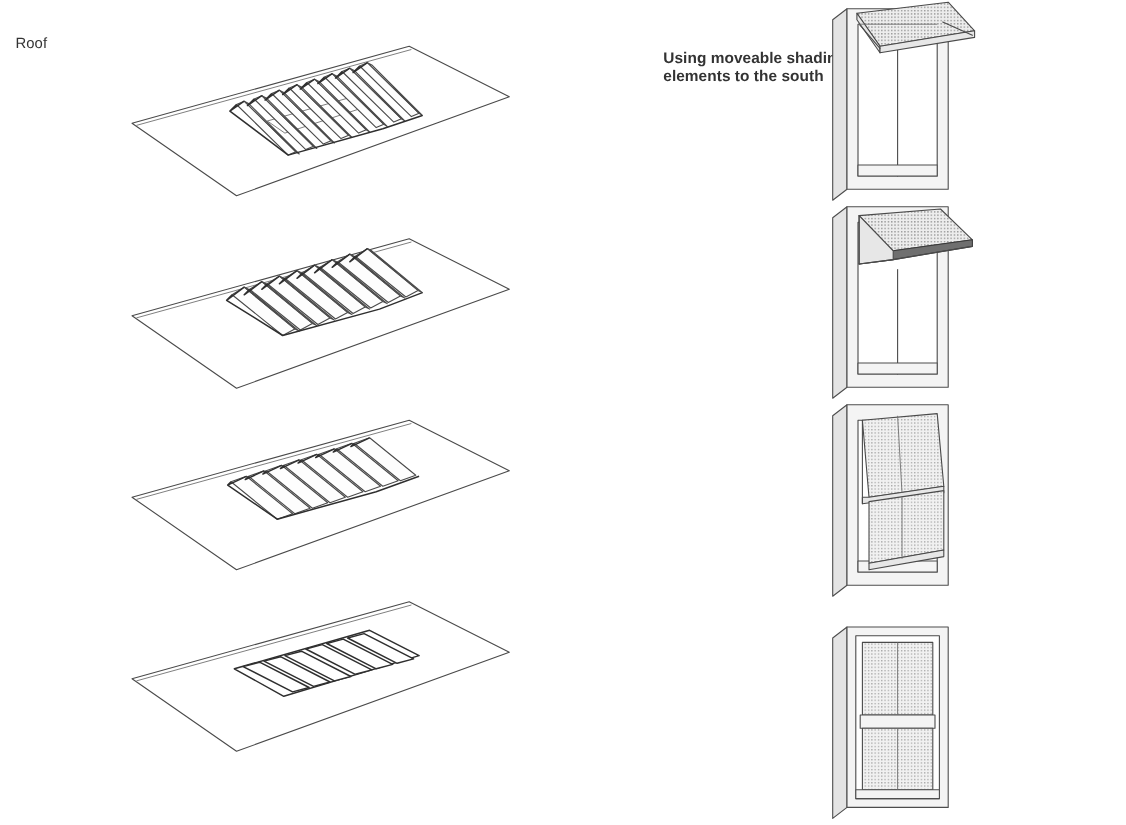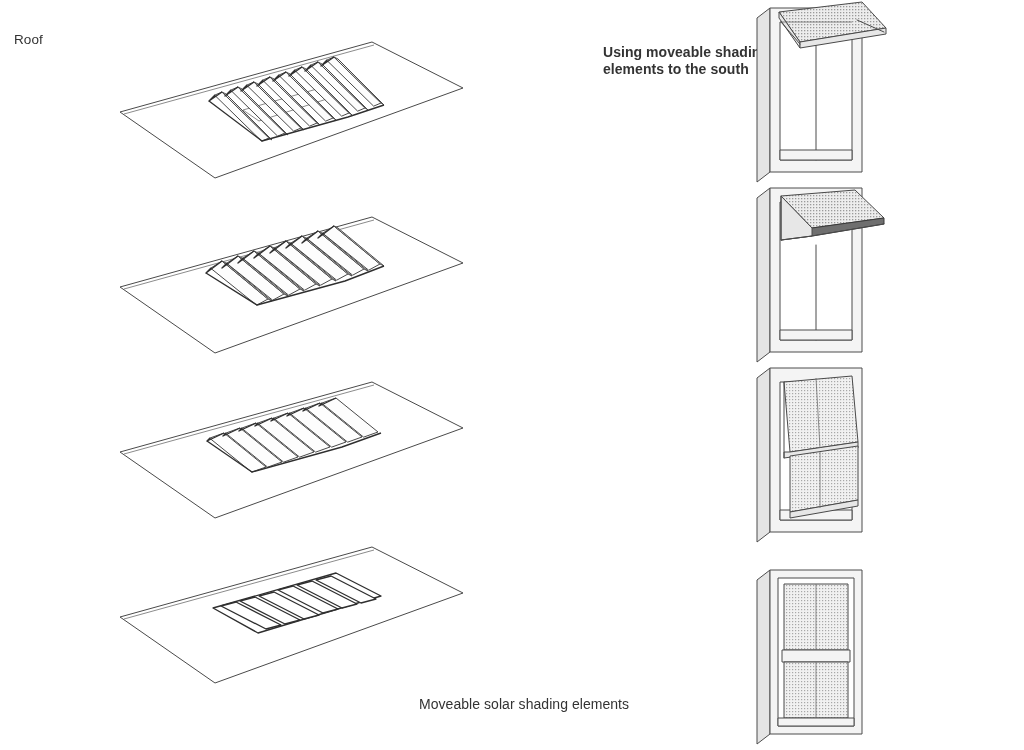--- a/index.html
+++ b/index.html
@@ -121,21 +121,20 @@
 </head>
 <body>
 
 <div class="stage">
 
   <div class="label" id="roof-label">Roof</div>
 
   <div class="label" id="south-label">Using moveable shading
 elements to the south</div>
 
-  <div class="label" id="caption-label">Moveable solar shading elements</div>
 
   <svg class="draw" viewBox="0 0 1024 750" xmlns="http://www.w3.org/2000/svg">
     <defs>
       <pattern id="mesh" width="3" height="3" patternUnits="userSpaceOnUse">
         <rect width="3" height="3" fill="#ededed"></rect>
         <rect width="1.3" height="1.3" x="0" y="0" fill="#9a9a9a"></rect>
       </pattern>
       <pattern id="meshFine" width="3" height="3" patternUnits="userSpaceOnUse">
         <rect width="3" height="3" fill="#f1f1f1"></rect>
         <rect width="1.2" height="1.2" x="0" y="0" fill="#a8a8a8"></rect>

